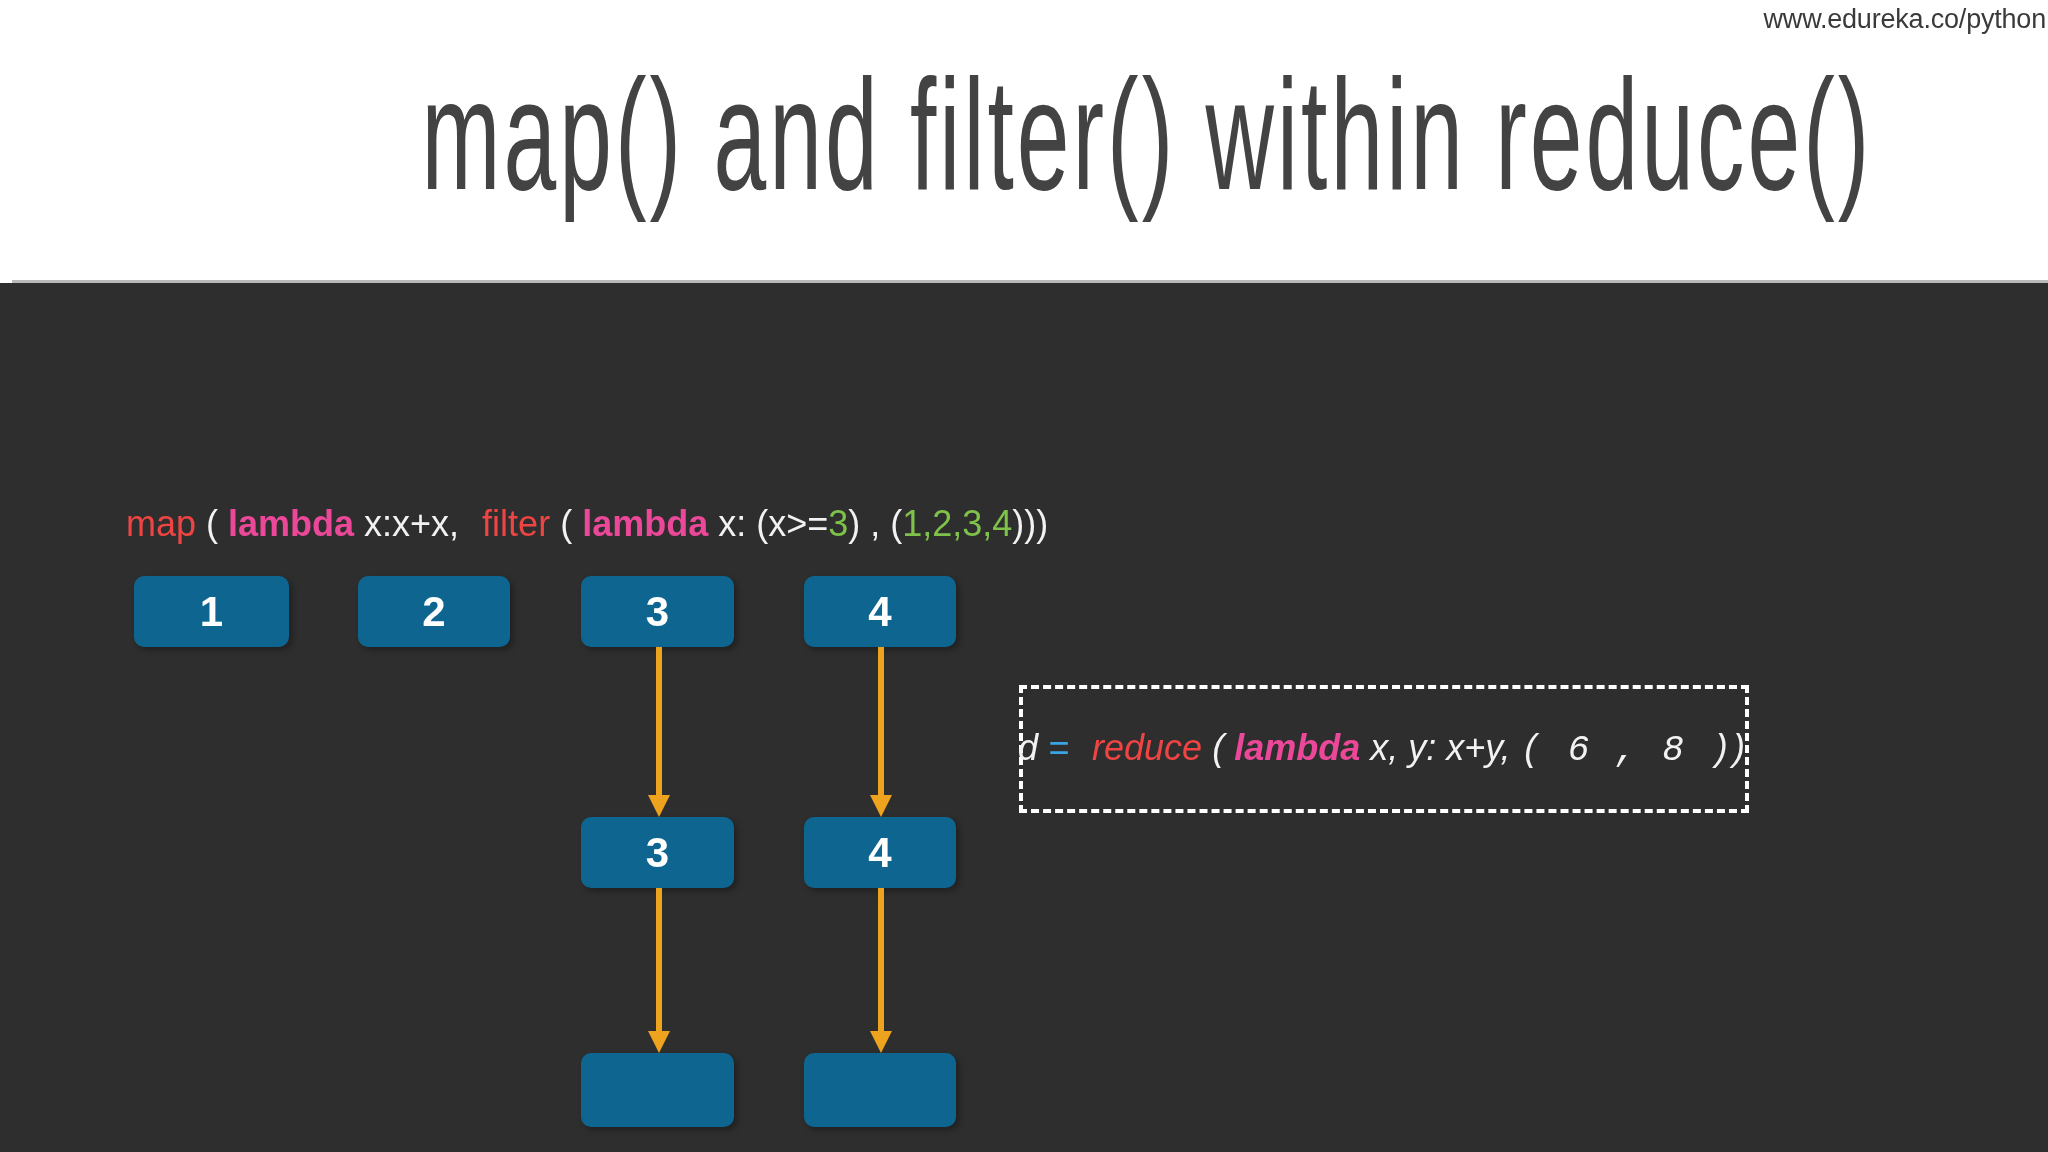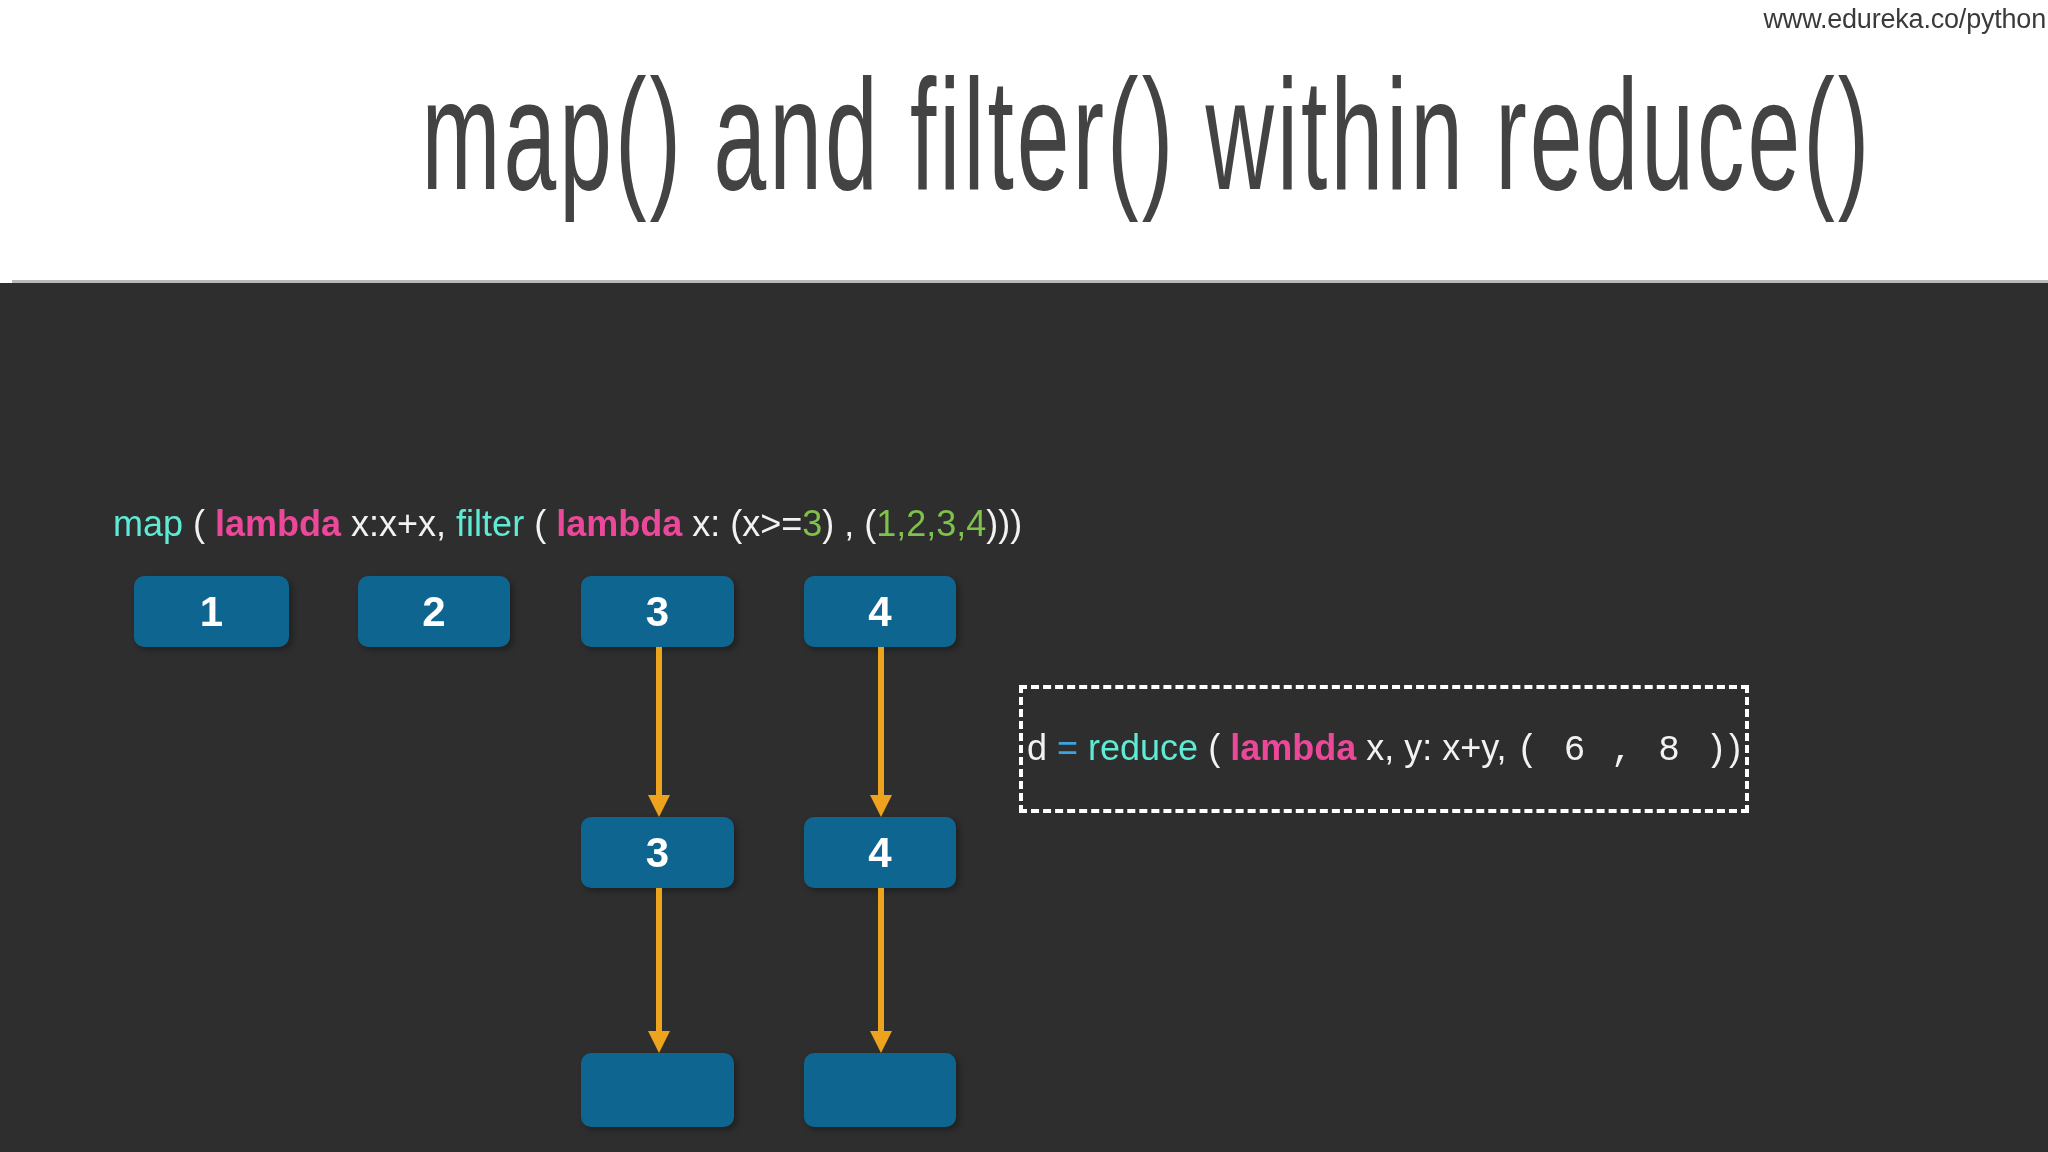--- a/index.html
+++ b/index.html
@@ -74,21 +74,21 @@
   .code-line {
     position: absolute;
     left: 113px;
     top: 220px;
     font-family: "Liberation Sans", sans-serif;
     font-size: 36px;
     line-height: 42px;
     color: #f2f2f2;
     white-space: nowrap;
   }
-  .tok-fn    { color: #5eead4; }
+  .tok-fn    { color: #ef4444; margin-left: 13px; }
   .tok-kw    { color: #ec4899; font-weight: bold; }
   .tok-num   { color: #7fc24a; }
   .tok-plain { color: #f2f2f2; }
   .tok-op    { color: #3ba3e0; }
   .tok-mono  { font-family: "Liberation Mono", monospace; letter-spacing: 2px; }
 
   
   .vbox {
     position: absolute;
     background: #0d6590;
@@ -115,21 +115,22 @@
   .reduce-panel {
     position: absolute;
     left: 1019px;
     top: 402px;
     width: 730px;
     height: 128px;
     border: 4px dashed #ffffff;
     box-sizing: border-box;
     display: flex;
     align-items: center;
-    justify-content: center;
+    justify-content: flex-end;
+    font-style: italic;
   }
   .reduce-code {
     font-family: "Liberation Sans", sans-serif;
     font-size: 36px;
     color: #f2f2f2;
     white-space: nowrap;
   }
 </style>
 </head>
 <body>

